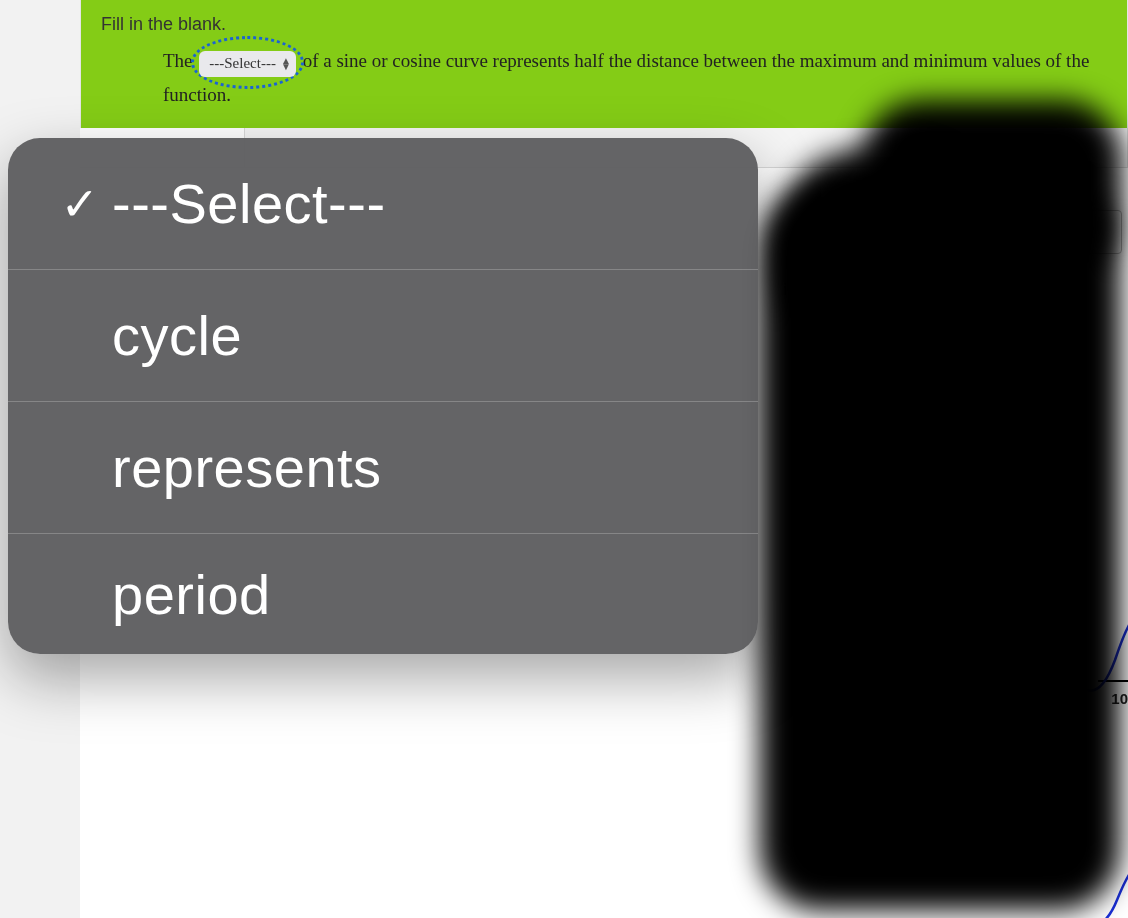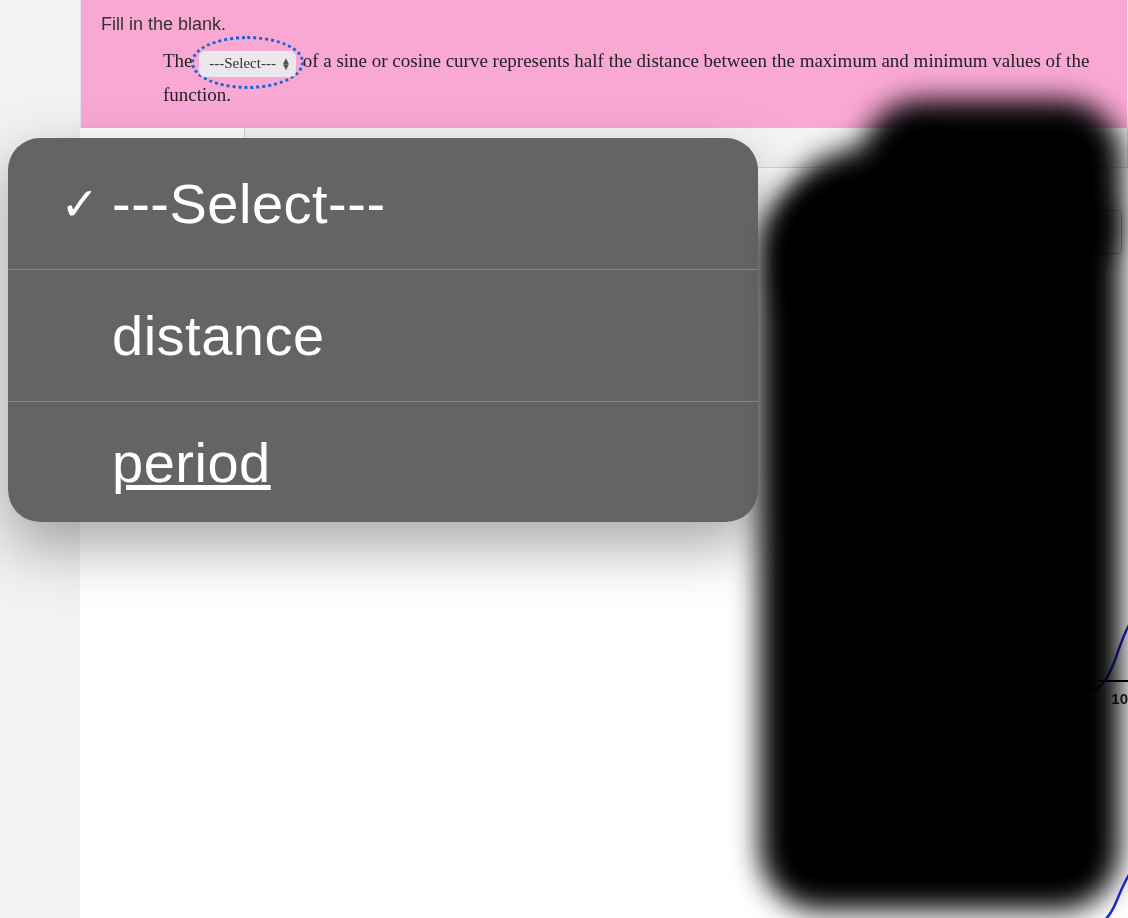--- a/index.html
+++ b/index.html
@@ -7,21 +7,21 @@
     body {
       font-family: -apple-system, BlinkMacSystemFont, "Helvetica Neue", Arial, sans-serif;
       background: #f2f2f2;
       position: relative;
     }
     .content-panel {
       position: absolute;
       left: 80px;
       top: 0;
       right: 0;
-      background: #f9a8d4;
+      background: #84cc16;
       border: 1px solid #e5e5e5;
       border-top: none;
       padding: 14px 20px 40px 20px;
       min-height: 130px;
     }
     .prompt-label {
       font-size: 18px;
       color: #333;
       margin-bottom: 10px;
     }
@@ -180,21 +180,21 @@
     }
     .option:last-child { border-bottom: none; }
     .opt-check {
       width: 56px;
       display: inline-flex;
       justify-content: center;
       margin-right: 4px;
       font-size: 46px;
     }
     .opt-label { flex: 1; }
-    .popover .option:last-child { height: 120px; text-decoration: underline; }
+    .popover .option:last-child { height: 120px; }
   </style>
 </head>
 <body>
 
 <div class="content-panel">
   <div class="prompt-label">Fill in the blank.</div>
   <div class="question-text">
     <span>The</span>
     <span class="inline-select-wrap">
       <span class="select-focus-ring"></span>
@@ -237,19 +237,23 @@
 <div class="blob blob3"></div>
 <div class="blob blob1"></div>
 
 <div class="popover">
   <div class="option">
     <span class="opt-check">✓</span>
     <span class="opt-label">---Select---</span>
   </div>
   <div class="option">
     <span class="opt-check"></span>
-    <span class="opt-label">distance</span>
+    <span class="opt-label">cycle</span>
+  </div>
+  <div class="option">
+    <span class="opt-check"></span>
+    <span class="opt-label">represents</span>
   </div>
   <div class="option">
     <span class="opt-check"></span>
     <span class="opt-label">period</span>
   </div>
 </div>
 
 </body></html>

